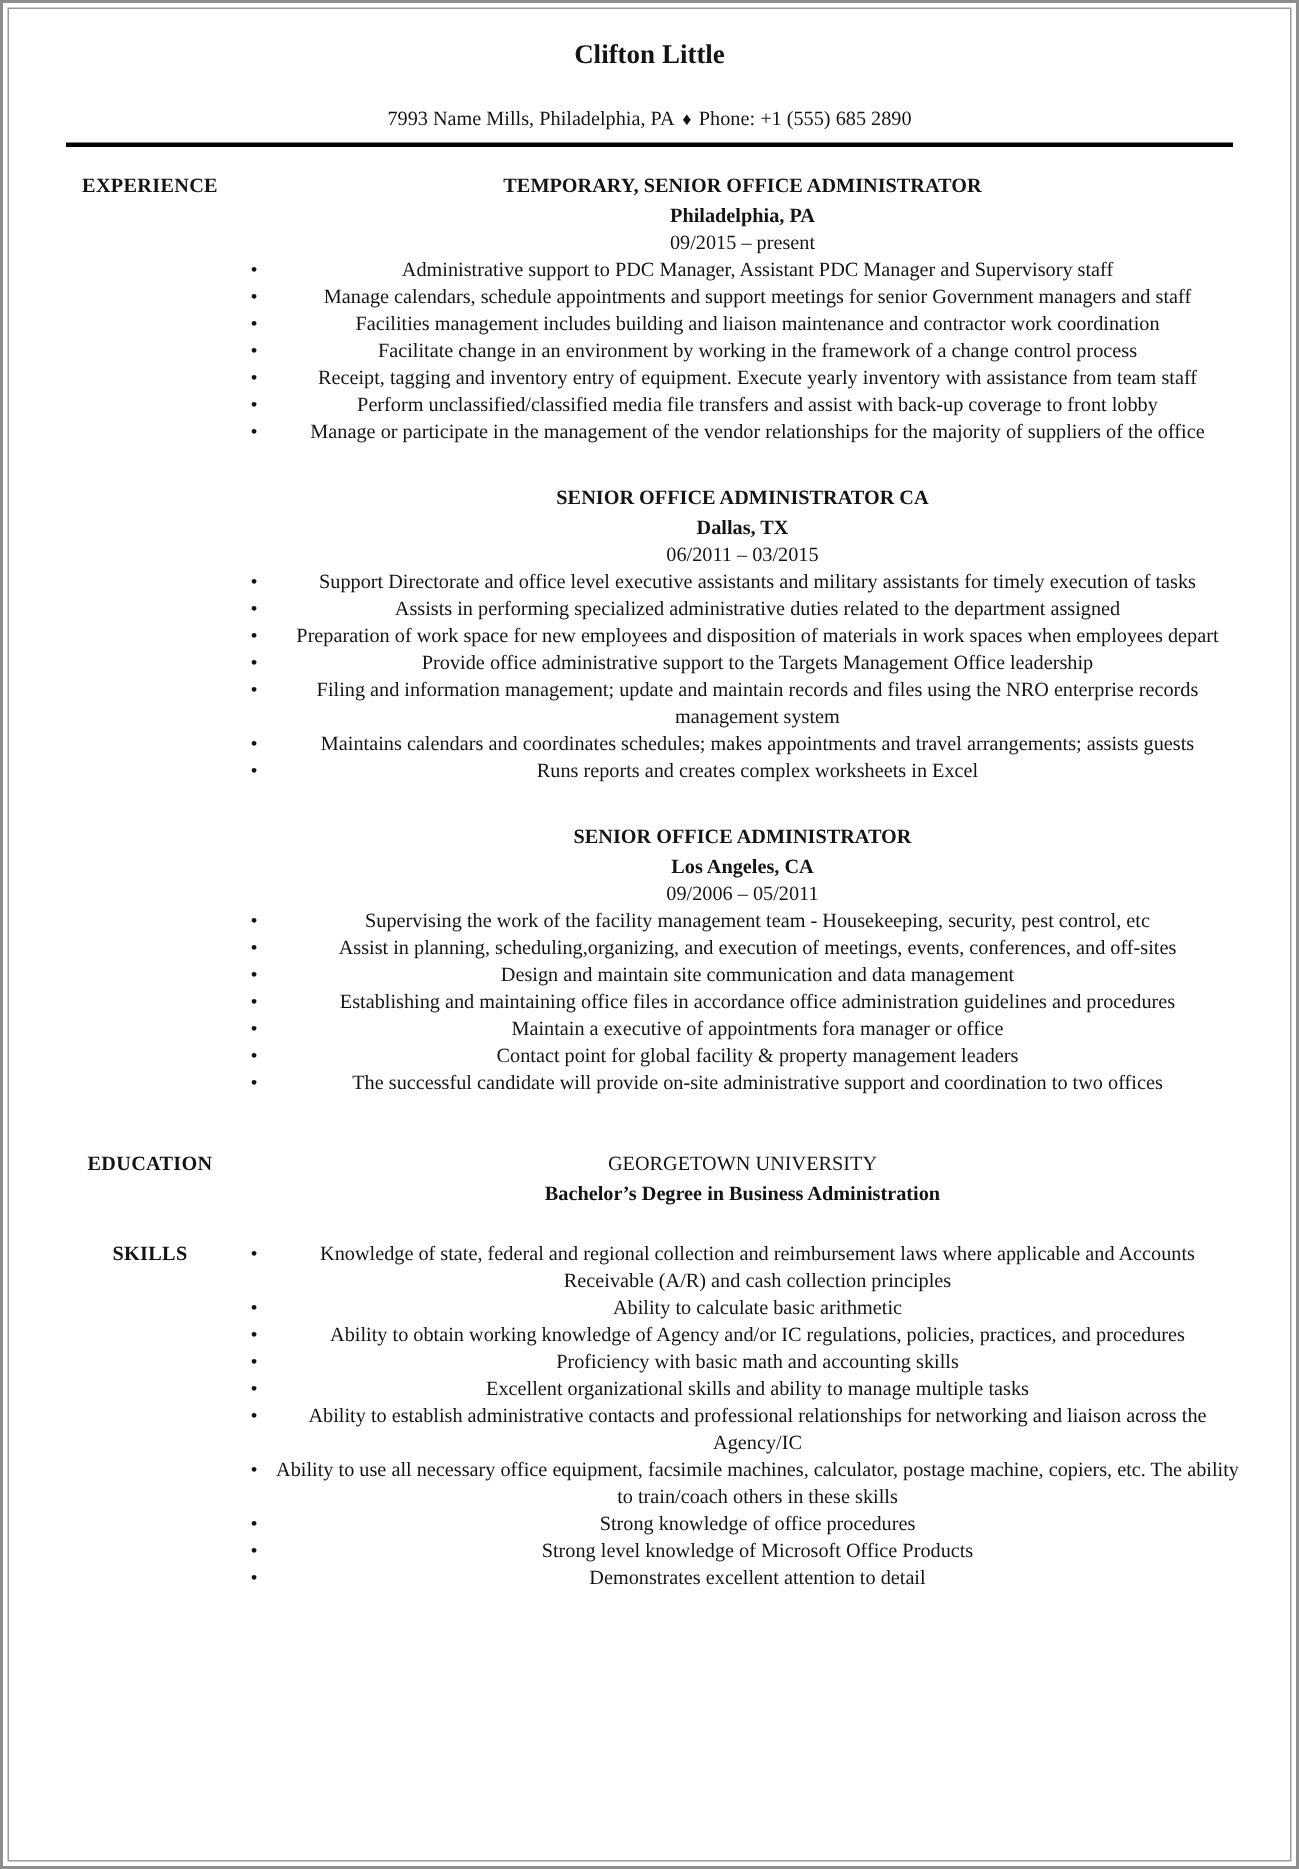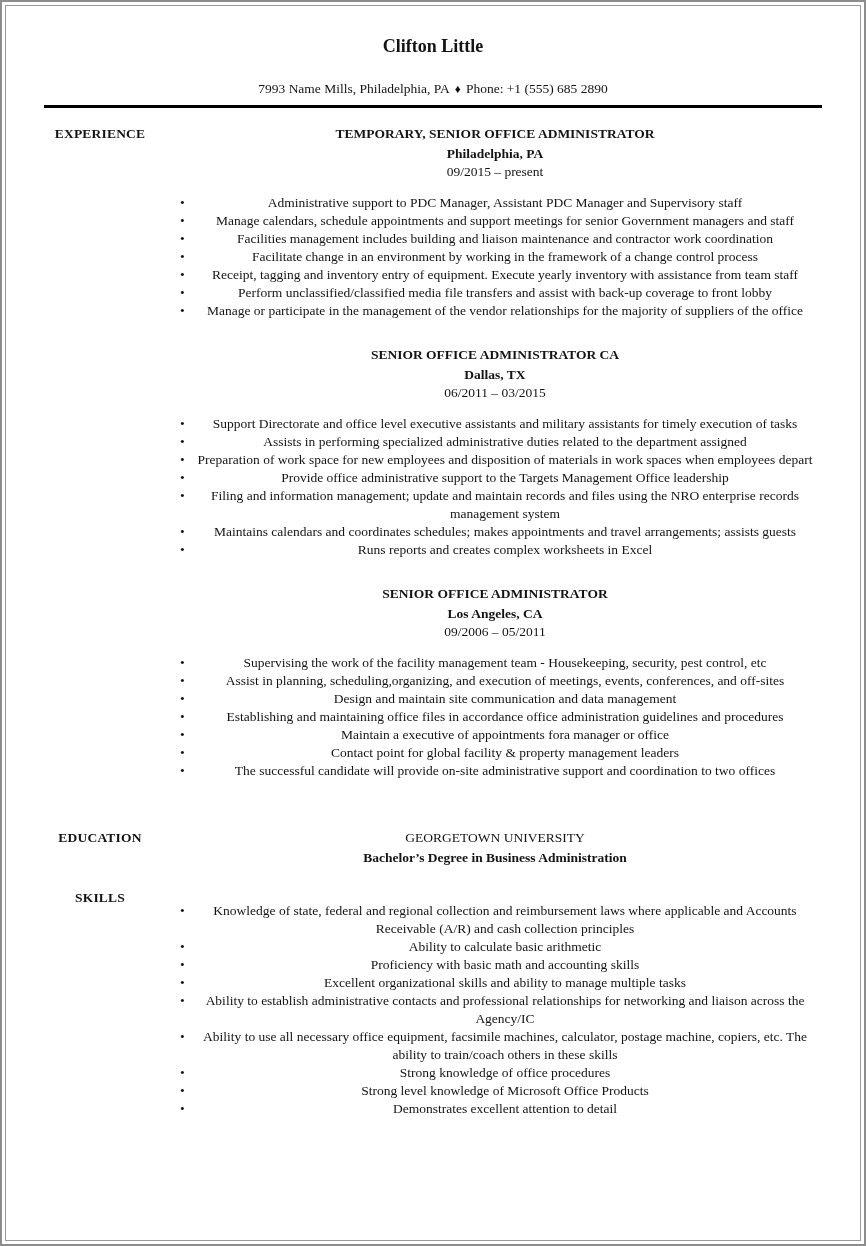--- a/index.html
+++ b/index.html
@@ -25,21 +25,21 @@
   .page-inner-frame {
     position: absolute;
     inset: 5px;
     border: 1px solid #9a9a9a;
     box-sizing: border-box;
     pointer-events: none;
   }
   .content {
     position: absolute;
     inset: 0;
-    padding: 36px 38px 0 38px;
+    padding: 26px 38px 0 38px;
     box-sizing: border-box;
   }
   .doc-header { text-align: center; }
   .doc-name {
     font-size: 18px;
     font-weight: bold;
     line-height: 20px;
     margin: 0;
   }
   .doc-contact {
@@ -67,21 +67,21 @@
   .section-label {
     font-weight: bold;
     letter-spacing: 0.2px;
   }
   .job:not(:first-child) { margin-top: 26px; }
   .job-title { font-weight: bold; }
   .job-location { font-weight: bold; margin-top: 2px; }
   .job-dates { margin-top: 0; }
   ul.bullets {
     list-style: none;
-    margin: 13px;
+    margin: 0;
     padding: 0;
   }
   ul.bullets li {
     position: relative;
     padding-left: 20px;
   }
   ul.bullets li::before {
     content: "\2022";
     position: absolute;
     left: 5px;
@@ -165,20 +165,21 @@
       <div class="degree">Bachelor’s Degree in Business Administration</div>
     </div>
   </div>
 
   <div class="section section-skills">
     <div class="section-label">SKILLS</div>
     <div class="section-body">
       <ul class="bullets">
         <li>Knowledge of state, federal and regional collection and reimbursement laws where applicable and Accounts Receivable (A/R) and cash collection principles</li>
         <li>Ability to calculate basic arithmetic</li>
+        <li>Ability to obtain working knowledge of Agency and/or IC regulations, policies, practices, and procedures</li>
         <li>Proficiency with basic math and accounting skills</li>
         <li>Excellent organizational skills and ability to manage multiple tasks</li>
         <li>Ability to establish administrative contacts and professional relationships for networking and liaison across the Agency/IC</li>
         <li>Ability to use all necessary office equipment, facsimile machines, calculator, postage machine, copiers, etc. The ability to train/coach others in these skills</li>
         <li>Strong knowledge of office procedures</li>
         <li>Strong level knowledge of Microsoft Office Products</li>
         <li>Demonstrates excellent attention to detail</li>
       </ul>
     </div>
   </div>

